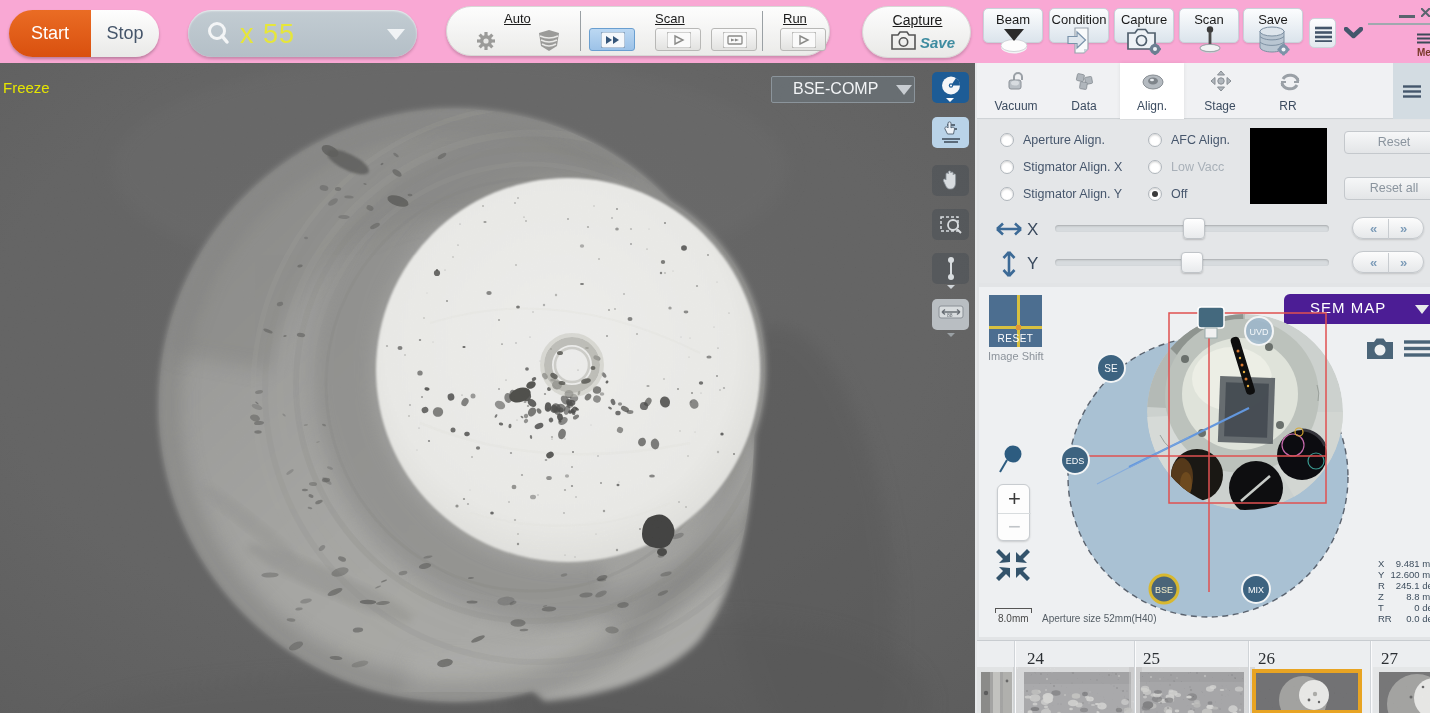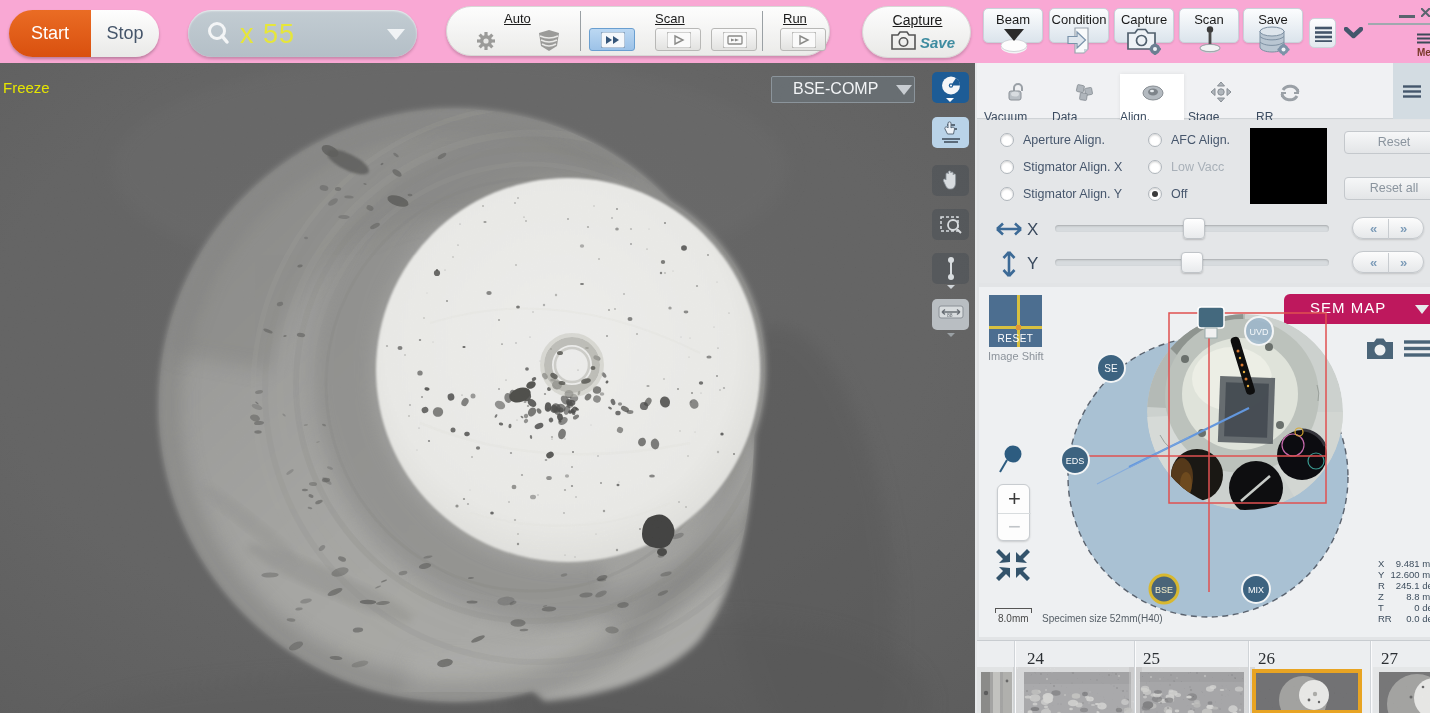--- a/index.html
+++ b/index.html
@@ -23,21 +23,21 @@
 .bigbtn .lab{position:absolute;top:3px;width:100%;text-align:center;font-size:13px;color:#1a1a1a;}
 
 #imgarea{left:0;top:63px;width:975px;height:650px;background:#1d4ed8;}
 #freeze{left:3px;top:16px;color:#e6e600;font-size:15px;}
 #bsedrop{left:771px;top:13px;width:144px;height:27px;background:rgba(110,120,128,0.55);border:1px solid #8b949b;border-radius:2px;color:#f2f4f6;font-size:16px;}
 
 .vtb{left:932px;width:37px;height:31px;border-radius:5px;}
 
 #rpanel{left:977px;top:63px;width:453px;height:650px;background:#e2e4e6;}
 #tabbar{left:0;top:0;width:453px;height:56px;background:#f0f1f3;border-bottom:1px solid #cfd3d6;}
-.tab{top:11px;width:64px;height:56px;}
+.tab{top:0;width:64px;height:56px;text-align:center;}
 .tab .tlab{position:absolute;bottom:6px;width:100%;font-size:12px;color:#3c4c60;}
 #alignsec{left:2px;top:57px;width:451px;height:163px;background:#e4e6e8;}
 .radio{width:14px;height:14px;border-radius:50%;background:#fff;border:1px solid #b0b6bc;box-shadow:inset 0 1px 2px rgba(0,0,0,0.18);}
 .rlab{font-size:12.5px;color:#46566c;}
 .rlab.dis{color:#a8b0b8;}
 .rstbtn{left:365px;width:100px;height:23px;border-radius:4px;background:linear-gradient(#f6f7f8,#e3e5e7);border:1px solid #c4c8cc;color:#8a949e;font-size:12.5px;text-align:center;line-height:21px;}
 .slidtrack{left:76px;width:274px;height:7px;border-radius:4px;background:#d7dbde;box-shadow:inset 0 1px 2px rgba(0,0,0,0.22);}
 .slidthumb{width:22px;height:21px;border-radius:4px;background:linear-gradient(#ffffff,#e8eaec);border:1px solid #c0c4c8;box-shadow:0 1px 2px rgba(0,0,0,0.2);}
 .chevpill{left:373px;width:72px;height:22px;border-radius:12px;background:linear-gradient(#fcfcfc,#e6e8ea);border:1px solid #c4c8cc;box-shadow:0 1px 2px rgba(0,0,0,0.15);}
 .chev{font-size:13px;color:#7d9cb8;font-weight:bold;}
@@ -765,21 +765,21 @@
     <div class="slidthumb abs" style="left:202px;top:132px;"></div>
     <div class="chevpill abs" style="top:131px;">
       <div class="chev abs" style="left:17px;top:3px;">«</div>
       <div class="chev abs" style="left:47px;top:3px;">»</div>
       <div class="abs" style="left:35px;top:1px;width:1px;height:20px;background:#c8ccd0;"></div>
     </div>
   </div>
 
   <div id="mapsec" class="abs">
 
-    <div class="abs" style="left:305px;top:7px;width:146px;height:30px;background:#be185d;border-radius:6px 0 0 0;padding-left:16px;">
+    <div class="abs" style="left:305px;top:7px;width:146px;height:30px;background:#4c1d95;border-radius:6px 0 0 0;padding-left:16px;">
       <div class="abs" style="left:26px;top:5px;color:#fff;font-size:15px;letter-spacing:1px;">SEM MAP</div>
       <div class="abs" style="left:131px;top:11px;width:0;height:0;border-left:7px solid transparent;border-right:7px solid transparent;border-top:9px solid #e8eaec;"></div>
     </div>
 
     <svg class="abs" style="left:0;top:0" width="451" height="350" viewBox="0 0 451 350">
       <defs>
         <clipPath id="photoclip">
               <circle cx="266" cy="125" r="98"></circle>
             </clipPath>
       </defs>
@@ -902,21 +902,21 @@
       <g fill="#33536b" transform="translate(0,32) scale(1,-1)">
         <path d="M14 13 L14 3 L10 7 L3 0 L0 3 L7 10 L3 14 Z"></path>
       </g>
       <g fill="#33536b" transform="translate(34,32) scale(-1,-1)">
         <path d="M14 13 L14 3 L10 7 L3 0 L0 3 L7 10 L3 14 Z"></path>
       </g>
     </svg>
 
     <div class="abs" style="left:16px;top:321px;width:37px;height:5px;border-left:1px solid #555;border-right:1px solid #555;border-top:1px solid #555;"></div>
     <div class="abs" style="left:19px;top:326px;font-size:10px;color:#4a4a4a;">8.0mm</div>
-    <div class="abs" style="left:63px;top:326px;font-size:10px;color:#555e66;">Specimen size  52mm(H40)</div>
+    <div class="abs" style="left:63px;top:326px;font-size:10px;color:#555e66;">Aperture size  52mm(H40)</div>
 
     <div class="abs" style="left:399px;top:271px;font-size:9.5px;color:#3e4e5e;">X</div>
         <div class="abs" style="left:407px;top:271px;width:52px;text-align:right;font-size:9.5px;color:#3e4e5e;">9.481 mm</div>
     <div class="abs" style="left:399px;top:282px;font-size:9.5px;color:#3e4e5e;">Y</div>
         <div class="abs" style="left:407px;top:282px;width:52px;text-align:right;font-size:9.5px;color:#3e4e5e;">12.600 mm</div>
     <div class="abs" style="left:399px;top:293px;font-size:9.5px;color:#3e4e5e;">R</div>
         <div class="abs" style="left:407px;top:293px;width:52px;text-align:right;font-size:9.5px;color:#3e4e5e;">245.1 deg</div>
     <div class="abs" style="left:399px;top:304px;font-size:9.5px;color:#3e4e5e;">Z</div>
         <div class="abs" style="left:407px;top:304px;width:52px;text-align:right;font-size:9.5px;color:#3e4e5e;">8.8 mm</div>
     <div class="abs" style="left:399px;top:315px;font-size:9.5px;color:#3e4e5e;">T</div>

